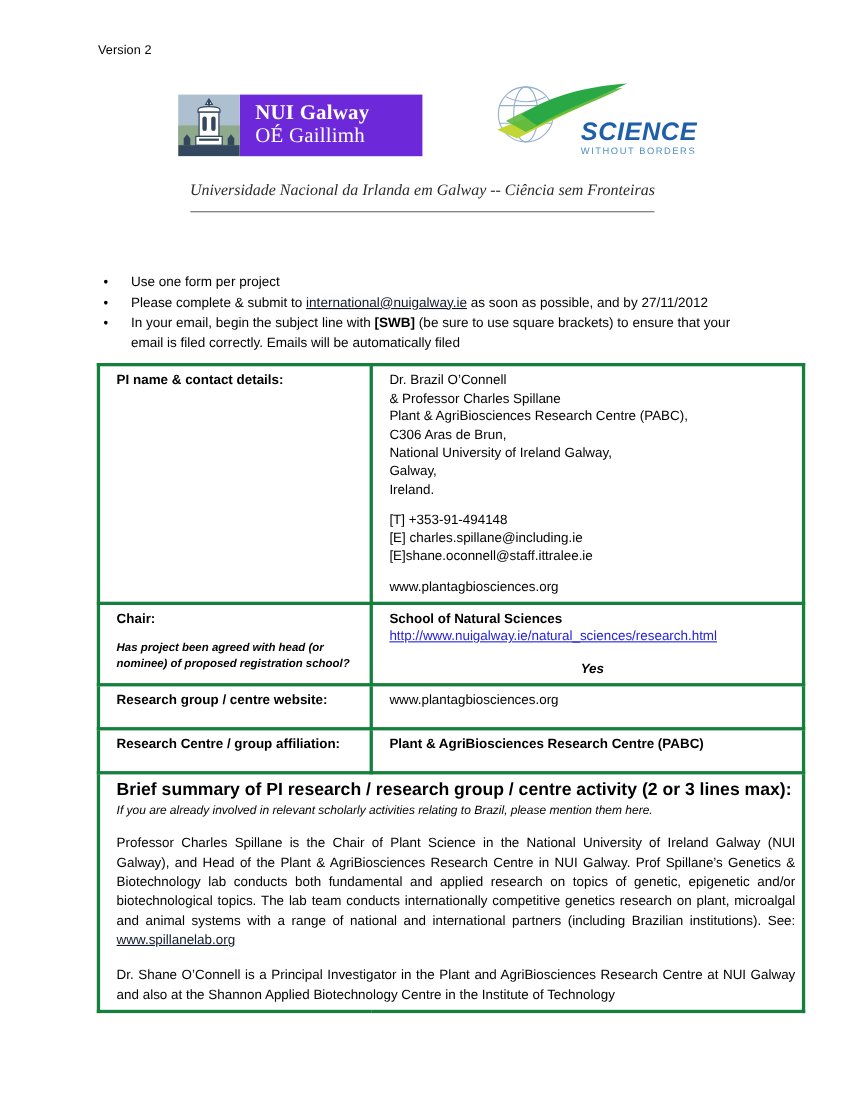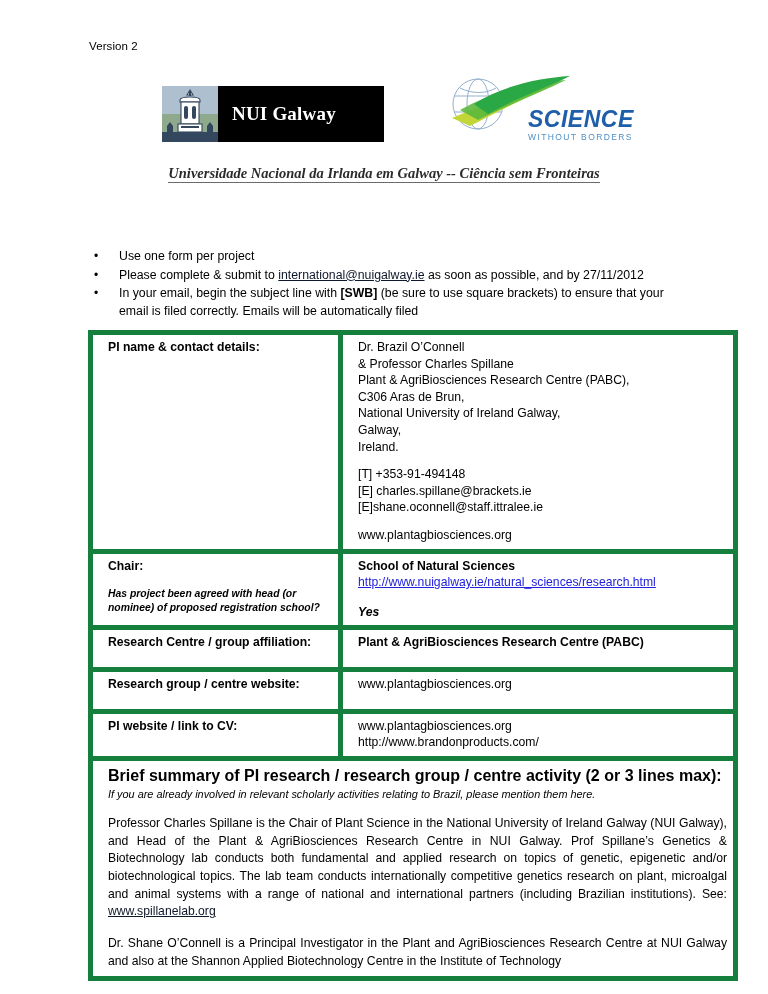--- a/index.html
+++ b/index.html
@@ -61,21 +61,21 @@
   }
   .nui-crest .grass {
     position: absolute;
     left: 0; right: 0; bottom: 0;
     height: 28px;
     background: #8fa98c;
   }
   .nui-crest svg { position: absolute; left: 0; top: 0; }
   .nui-word {
     flex: 1 1 auto;
-    background: #000000;
+    background: #6d28d9;
     color: #ffffff;
     font-family: "Liberation Serif", serif;
     display: flex;
     flex-direction: column;
     justify-content: center;
     padding-left: 14px;
     box-sizing: border-box;
   }
   .nui-word .l1 {
     font-size: 19px;
@@ -127,22 +127,21 @@
     top: 165px;
     width: 768px;
     text-align: center;
     font-family: "Liberation Serif", serif;
     font-style: italic;
     font-size: 14.5px;
     color: #2b2b2b;
   }
   .subtitle span {
     border-bottom: 1px solid #6b6b6b;
-    padding-bottom: 1px;
-    font-weight: bold;
+    padding-bottom: 11px;
   }
 
   
   .doc-title {
     position: absolute;
     left: 0;
     top: 211px;
     width: 768px;
     text-align: center;
     font-size: 15.5px;
@@ -181,21 +180,21 @@
   .tbl {
     position: absolute;
     left: 88px;
     top: 330px;
     width: 593px;
     border-collapse: collapse;
     table-layout: fixed;
     font-size: 12.2px;
   }
   .tbl td {
-    border: 5px solid #15803d;
+    border: 3px solid #15803d;
     padding: 4px 6px 5px 15px;
     vertical-align: top;
     line-height: 1.36;
   }
   .tbl td.lbl {
     width: 224px;
     font-weight: bold;
   }
   .tbl td.val { width: 369px; }
   .sub-q {
@@ -208,20 +207,21 @@
   .val-strong { font-weight: bold; }
   .url-strong {
     font-weight: normal;
     color: #2222dd;
     text-decoration: underline;
   }
   .yes {
     font-weight: bold;
     font-style: italic;
     margin-top: 13px;
+    text-align: center;
   }
   .gap-line { height: 11px; }
 
   .summary-head {
     font-weight: bold;
     font-size: 16px;
     line-height: 1.35;
   }
   .summary-note {
     font-style: italic;
@@ -264,20 +264,21 @@
           <g fill="#33475e">
             <rect x="22" y="20" width="4" height="13" rx="2"></rect>
             <rect x="30" y="20" width="4" height="13" rx="2"></rect>
             <rect x="19" y="40" width="18" height="2"></rect>
             <rect x="27" y="5" width="2" height="5"></rect>
           </g>
         </svg>
       </div>
       <div class="nui-word">
         <div class="l1">NUI Galway</div>
+        <div class="l2">OÉ Gaillimh</div>
       </div>
     </div>
 
     <div class="swb-logo">
       <svg width="190" height="80" viewBox="0 0 190 80" aria-hidden="true">
         <g opacity="0.55" fill="none" stroke="#3a6ea5" stroke-width="1">
           <circle cx="48" cy="30" r="25"></circle>
           <ellipse cx="48" cy="30" rx="11" ry="25"></ellipse>
           <path d="M24 22 H72"></path>
           <path d="M24 38 H72"></path>
@@ -322,62 +323,55 @@
         <td class="val">
           <div>Dr. Brazil O’Connell</div>
           <div>&amp; Professor Charles Spillane</div>
           <div>Plant &amp; AgriBiosciences Research Centre (PABC),</div>
           <div>C306 Aras de Brun,</div>
           <div>National University of Ireland Galway,</div>
           <div>Galway,</div>
           <div>Ireland.</div>
           <div class="gap-line"></div>
           <div>[T] +353-91-494148</div>
-          <div>[E] charles.spillane@brackets.ie</div>
+          <div>[E] charles.spillane@including.ie</div>
           <div>[E]shane.oconnell@staff.ittralee.ie</div>
           <div class="gap-line"></div>
           <div>www.plantagbiosciences.org</div>
         </td>
       </tr>
 
       <tr>
         <td class="lbl">
           <div>Chair:</div>
           <div class="sub-q">Has project been agreed with head (or nominee) of proposed registration school?</div>
         </td>
         <td class="val">
           <div class="val-strong">School of Natural Sciences</div>
           <div class="url-strong">http://www.nuigalway.ie/natural_sciences/research.html</div>
           <div class="yes">Yes</div>
         </td>
       </tr>
 
       <tr>
+        <td class="lbl">Research group / centre website:</td>
+        <td class="val">
+          <div>www.plantagbiosciences.org</div>
+          <div class="gap-line"></div>
+        </td>
+      </tr>
+
+      <tr>
         <td class="lbl">Research Centre / group affiliation:</td>
         <td class="val">
           <div class="val-strong">Plant &amp; AgriBiosciences Research Centre (PABC)</div>
           <div class="gap-line"></div>
         </td>
       </tr>
 
-      <tr>
-        <td class="lbl">Research group / centre website:</td>
-        <td class="val">
-          <div>www.plantagbiosciences.org</div>
-          <div class="gap-line"></div>
-        </td>
-      </tr>
-
-      <tr>
-        <td class="lbl">PI website / link to CV:</td>
-        <td class="val">
-          <div>www.plantagbiosciences.org</div>
-          <div>http://www.brandonproducts.com/</div>
-        </td>
-      </tr>
 
       <tr>
         <td class="val" colspan="2">
           <div class="summary-head">Brief summary of PI research / research group / centre activity (2 or 3 lines max):</div>
           <div class="summary-note">If you are already involved in relevant scholarly activities relating to Brazil, please mention them here.</div>
           <div class="para"><span>Professor Charles Spillane is the Chair of Plant Science in the National University of Ireland Galway (NUI Galway), and Head of the Plant &amp; AgriBiosciences Research Centre in NUI Galway. Prof Spillane’s Genetics &amp; Biotechnology lab conducts both fundamental and applied research on topics of genetic, epigenetic and/or biotechnological topics. The lab team conducts internationally competitive genetics research on plant, microalgal and animal systems with a range of national and international partners (including Brazilian institutions). See: </span><span class="lnk">www.spillanelab.org</span></div>
           <div class="para last">Dr. Shane O’Connell is a Principal Investigator in the Plant and AgriBiosciences Research Centre at NUI Galway and also at the Shannon Applied Biotechnology Centre in the Institute of Technology</div>
         </td>
       </tr>
     </tbody>

